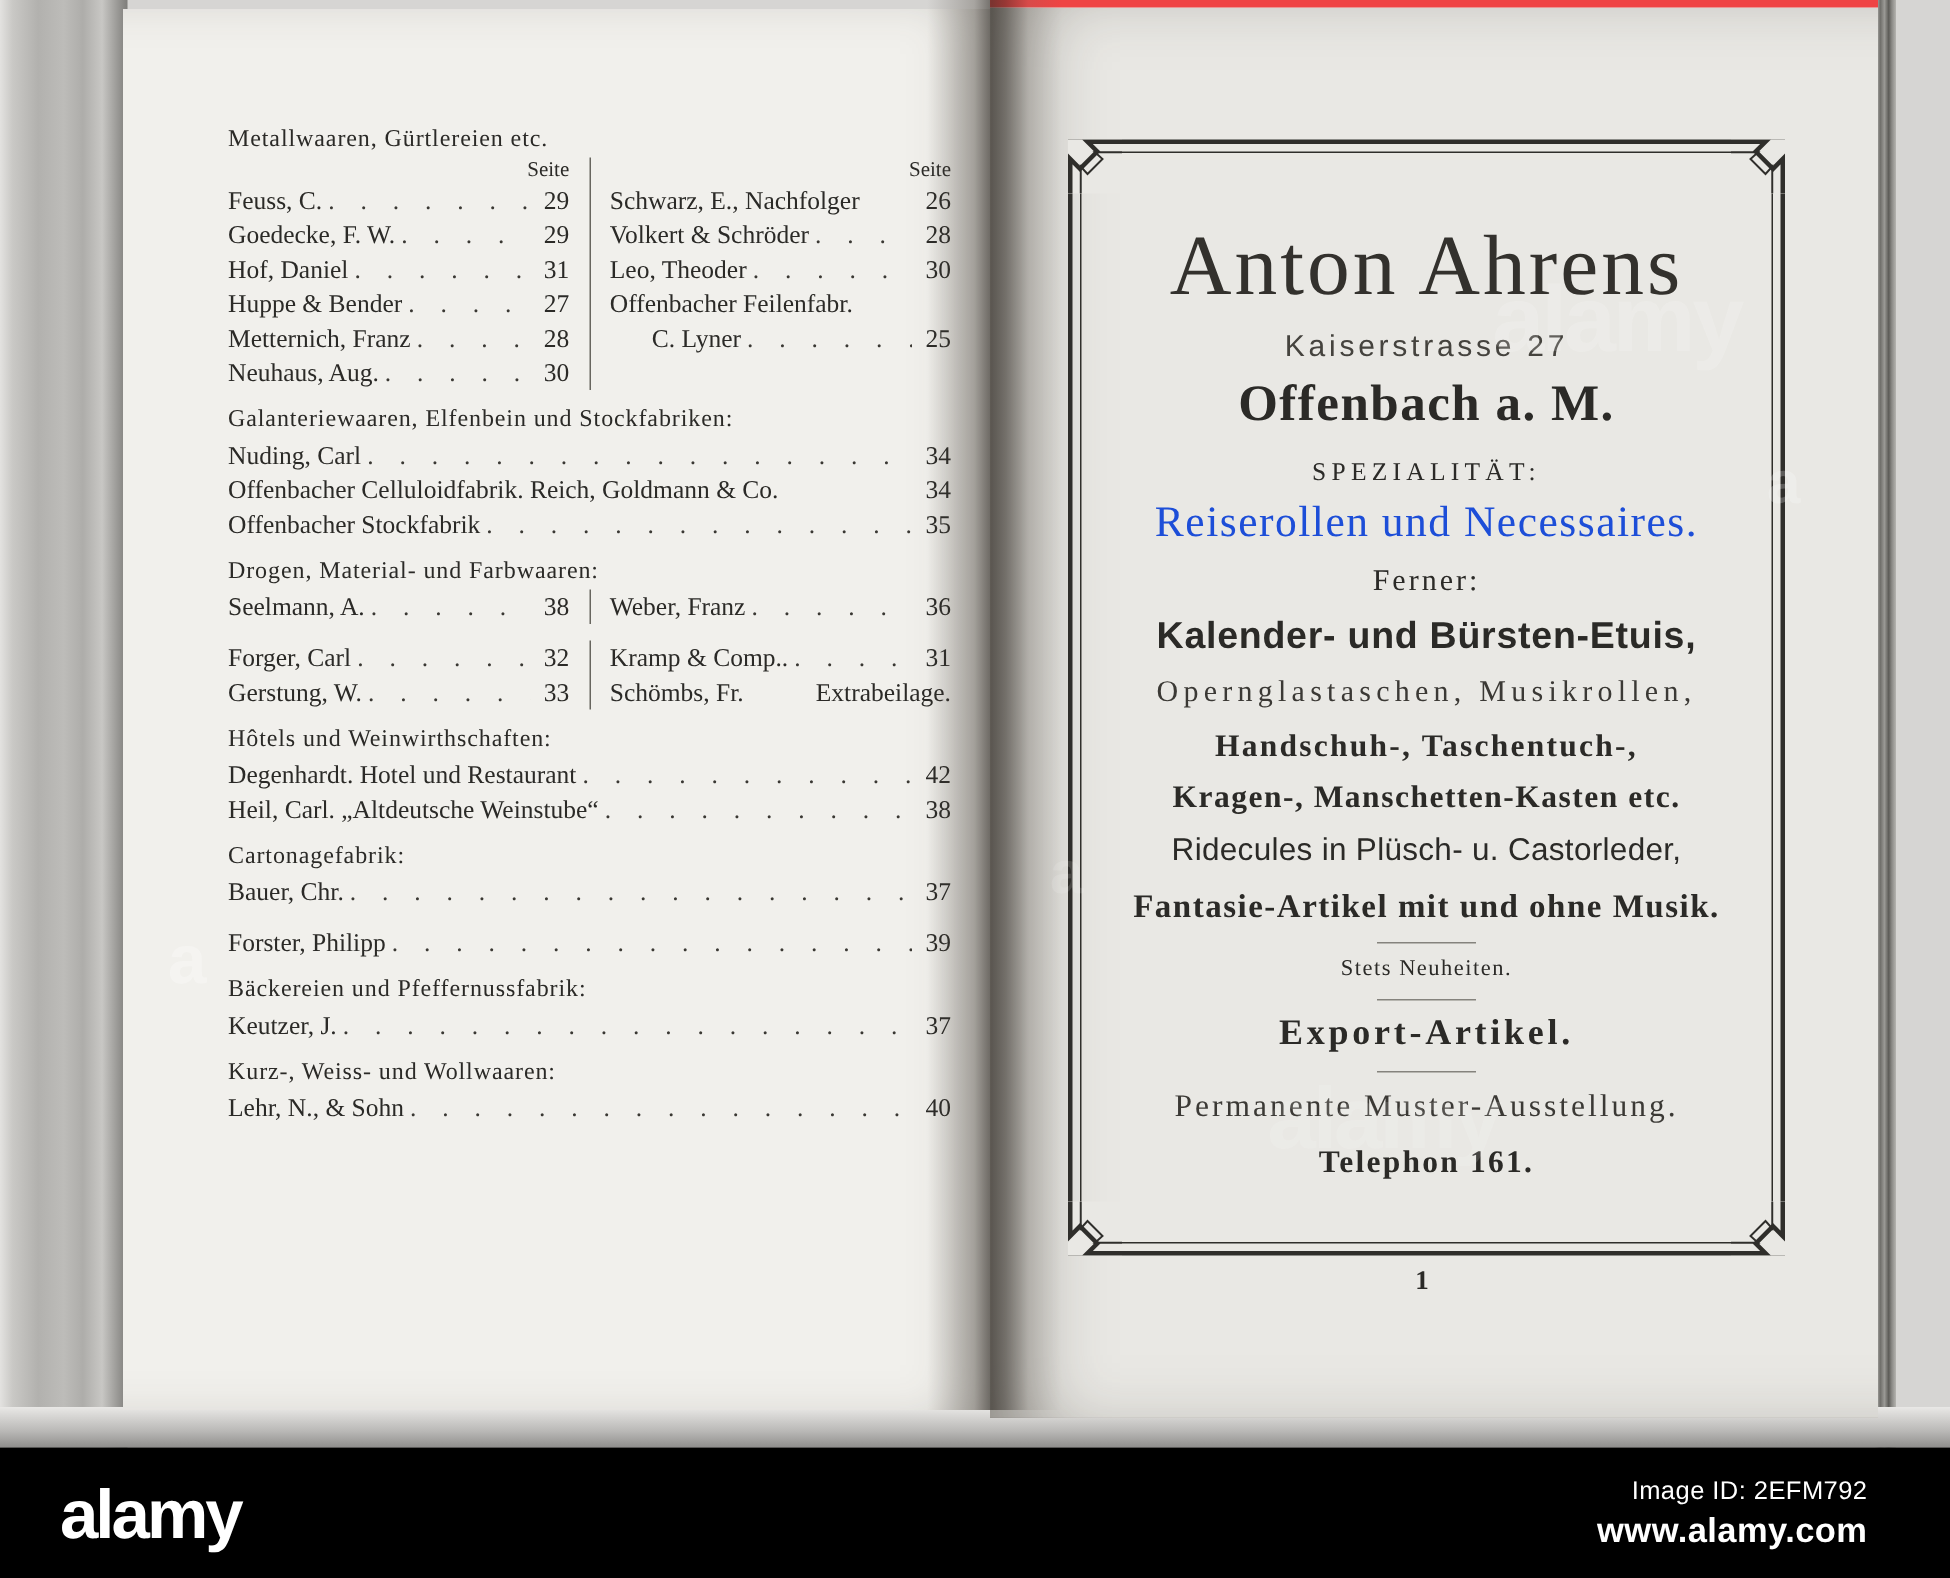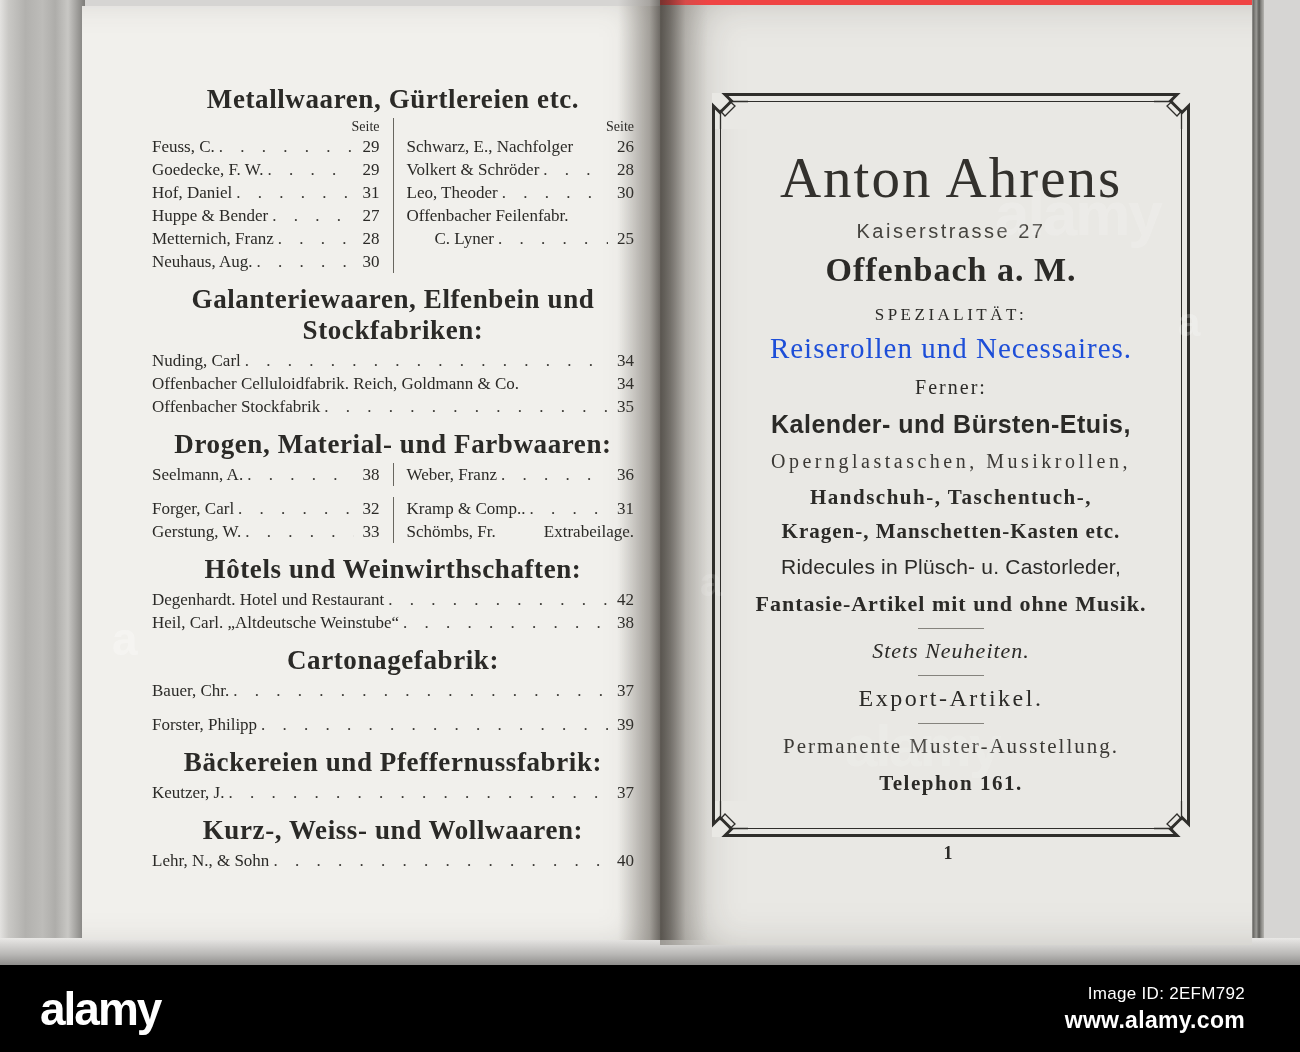--- a/index.html
+++ b/index.html
@@ -19,21 +19,21 @@
     box-shadow:inset -30px 0 40px -18px rgba(70,64,56,.35);}
   .page-right{position:absolute;left:660px;top:0;width:592px;height:940px;background:#e9e8e4;
     border-top:5px solid #ef4444;
     box-shadow:inset 45px 0 55px -25px rgba(60,55,48,.55);}
   .gutter{position:absolute;left:618px;top:0;width:90px;height:940px;pointer-events:none;z-index:4;
     background:linear-gradient(to right,rgba(80,74,66,0) 0%,rgba(80,74,66,.35) 35%,rgba(45,40,34,.6) 48%,rgba(45,40,34,.45) 58%,rgba(110,104,96,.18) 75%,rgba(110,104,96,0) 100%);}
 
   
   .toc{padding:78px 26px 0 70px;}
   .sec{margin-bottom:11px;}
-  .sec-h{text-align:center;font-weight:bold;font-size:27px;letter-spacing:.6px;margin-bottom:3px;}
+  .sec-h{text-align:left;font-weight:normal;font-size:16px;letter-spacing:.6px;margin-bottom:3px;}
   .cols{display:flex;}
   .col{flex:1;min-width:0;}
   .col.right{border-left:1px solid #68665f;padding-left:13px;margin-left:2px;}
   .col.left{padding-right:11px;}
   .seite{text-align:right;font-size:14px;line-height:17px;}
   .row{display:flex;align-items:baseline;font-size:17px;line-height:23px;white-space:nowrap;}
   .row .name{flex:0 0 auto;}
   .row .dots{flex:1 1 auto;overflow:hidden;margin:0 4px;color:#3a3833;}
   .row .dots::after{content:". . . . . . . . . . . . . . . . . . . . . . . . . . . . . . . .";
     letter-spacing:3px;word-spacing:7px;}
@@ -59,22 +59,22 @@
   .speciality{font-size:29px;letter-spacing:1px;margin-top:7px;color:#1d4ed8;}
   .ferner{font-size:20px;letter-spacing:2px;margin-top:11px;}
   .l0{font-size:25px;font-weight:bold;margin-top:11px;font-family:"Liberation Sans","DejaVu Sans",sans-serif;letter-spacing:.5px;}
   .l1{font-size:22px;font-weight:bold;margin-top:10px;letter-spacing:.5px;}
   .l2{font-size:20px;letter-spacing:3.5px;margin-top:11px;color:#3b3935;}
   .l3{font-size:21px;font-weight:bold;letter-spacing:1.5px;margin-top:12px;}
   .l4{font-size:21px;font-weight:bold;letter-spacing:1px;margin-top:9px;}
   .l5{font-size:21px;margin-top:11px;font-family:"Liberation Sans","DejaVu Sans",sans-serif;letter-spacing:.2px;}
   .l6{font-size:22px;font-weight:bold;letter-spacing:1px;margin-top:12px;}
   .rule{width:66px;border-top:1px solid #85837d;margin-top:11px;}
-  .neuheiten{font-size:22px;margin-top:9px;letter-spacing:1px;font-style:italic;}
-  .export{font-size:24px;font-weight:normal;letter-spacing:2.5px;margin-top:9px;}
+  .neuheiten{font-size:15px;margin-top:9px;letter-spacing:1px;}
+  .export{font-size:24px;font-weight:bold;letter-spacing:2.5px;margin-top:9px;}
   .ausstellung{font-size:21px;letter-spacing:2px;margin-top:10px;color:#3b3935;}
   .telephon{font-size:21px;font-weight:bold;letter-spacing:1.5px;margin-top:12px;}
   .pagenum{position:absolute;left:0;top:838px;width:576px;text-align:center;
     font-size:18px;font-weight:bold;}
 
   
   .wm{position:absolute;color:#ffffff;font-family:"Liberation Sans","DejaVu Sans",sans-serif;
       font-weight:bold;pointer-events:none;z-index:6;}
   .wm-1{left:995px;top:178px;font-size:62px;opacity:.16;letter-spacing:-2px;}
   .wm-2{left:845px;top:712px;font-size:58px;opacity:.13;letter-spacing:-2px;}

